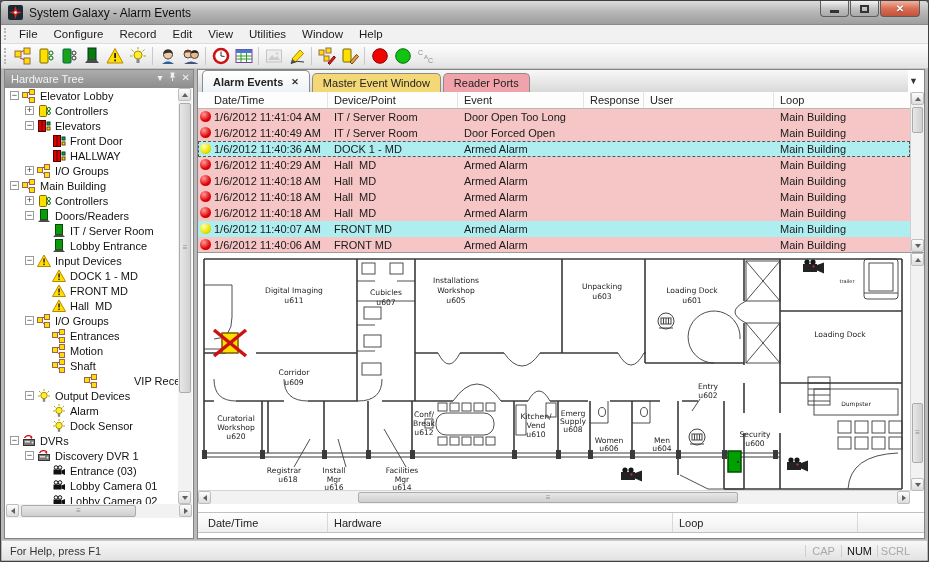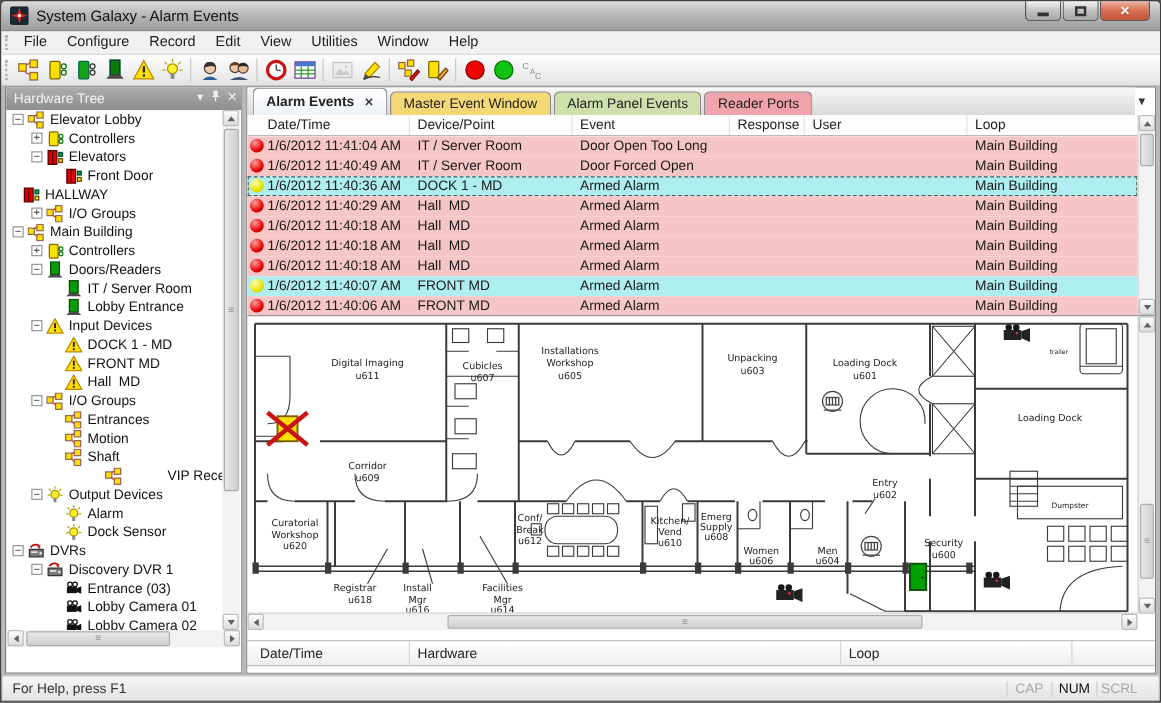--- a/index.html
+++ b/index.html
@@ -319,21 +319,21 @@
                 <line x1="5" y1="2" x2="5" y2="12" stroke="#550000"></line>
                 <rect x="10" y="3" width="3" height="3" fill="#00bb00" stroke="#044"></rect>
                 <rect x="10" y="8" width="3" height="3" fill="#ffdf00" stroke="#640"></rect>
               </svg></span><span class="tree-label">Elevators</span></div>
           <div class="tree-row" style="padding-left: 34px;"><span class="exp-spacer"></span><span class="tree-icon"><svg viewBox="0 0 14 14">
                 <rect x="1.5" y="1.5" width="7" height="11" fill="#dd0000" stroke="#550000"></rect>
                 <line x1="5" y1="2" x2="5" y2="12" stroke="#550000"></line>
                 <rect x="10" y="3" width="3" height="3" fill="#00bb00" stroke="#044"></rect>
                 <rect x="10" y="8" width="3" height="3" fill="#ffdf00" stroke="#640"></rect>
               </svg></span><span class="tree-label">Front Door</span></div>
-          <div class="tree-row" style=""><span class="exp-spacer"></span><span class="tree-icon"><svg viewBox="0 0 14 14">
+          <div class="tree-row" style="padding-left: 34px;"><span class="exp-spacer"></span><span class="tree-icon"><svg viewBox="0 0 14 14">
                 <rect x="1.5" y="1.5" width="7" height="11" fill="#dd0000" stroke="#550000"></rect>
                 <line x1="5" y1="2" x2="5" y2="12" stroke="#550000"></line>
                 <rect x="10" y="3" width="3" height="3" fill="#00bb00" stroke="#044"></rect>
                 <rect x="10" y="8" width="3" height="3" fill="#ffdf00" stroke="#640"></rect>
               </svg></span><span class="tree-label">HALLWAY</span></div>
           <div class="tree-row" style="padding-left: 19px;"><span class="expander">+</span><span class="tree-icon"><svg viewBox="0 0 14 14">
                 <path d="M4 5 L8 2.5 M5 8 L8 10.5" stroke="#c22" fill="none"></path>
                 <rect x="0.5" y="3.5" width="5" height="5" fill="#ffdf00" stroke="#965"></rect>
                 <rect x="7.5" y="0.5" width="5" height="5" fill="#ffdf00" stroke="#965"></rect>
                 <rect x="7.5" y="8.5" width="5" height="5" fill="#ffdf00" stroke="#965"></rect>
@@ -503,23 +503,20 @@
     </div>
 
     <div class="right-panel">
       <div class="tabbar">
           <div class="tab active">
             <span>Alarm Events</span>
             <span class="tab-close">✕</span>
           </div>
           <div class="tab" style="background: linear-gradient(rgb(245, 216, 118), rgb(245, 216, 118));">
             <span>Master Event Window</span>
-          </div>
-          <div class="tab" style="background: linear-gradient(rgb(207, 224, 173), rgb(207, 224, 173));">
-            <span>Alarm Panel Events</span>
           </div>
           <div class="tab" style="background: linear-gradient(rgb(240, 163, 171), rgb(240, 163, 171));">
             <span>Reader Ports</span>
           </div>
         </div>
       <span class="tab-dd">▼</span>
 
       <div class="et-header">
           <div class="et-h-cell" style="width: 130px; padding-left: 16px;">Date/Time</div>
           <div class="et-h-cell" style="width: 130px;">Device/Point</div>

